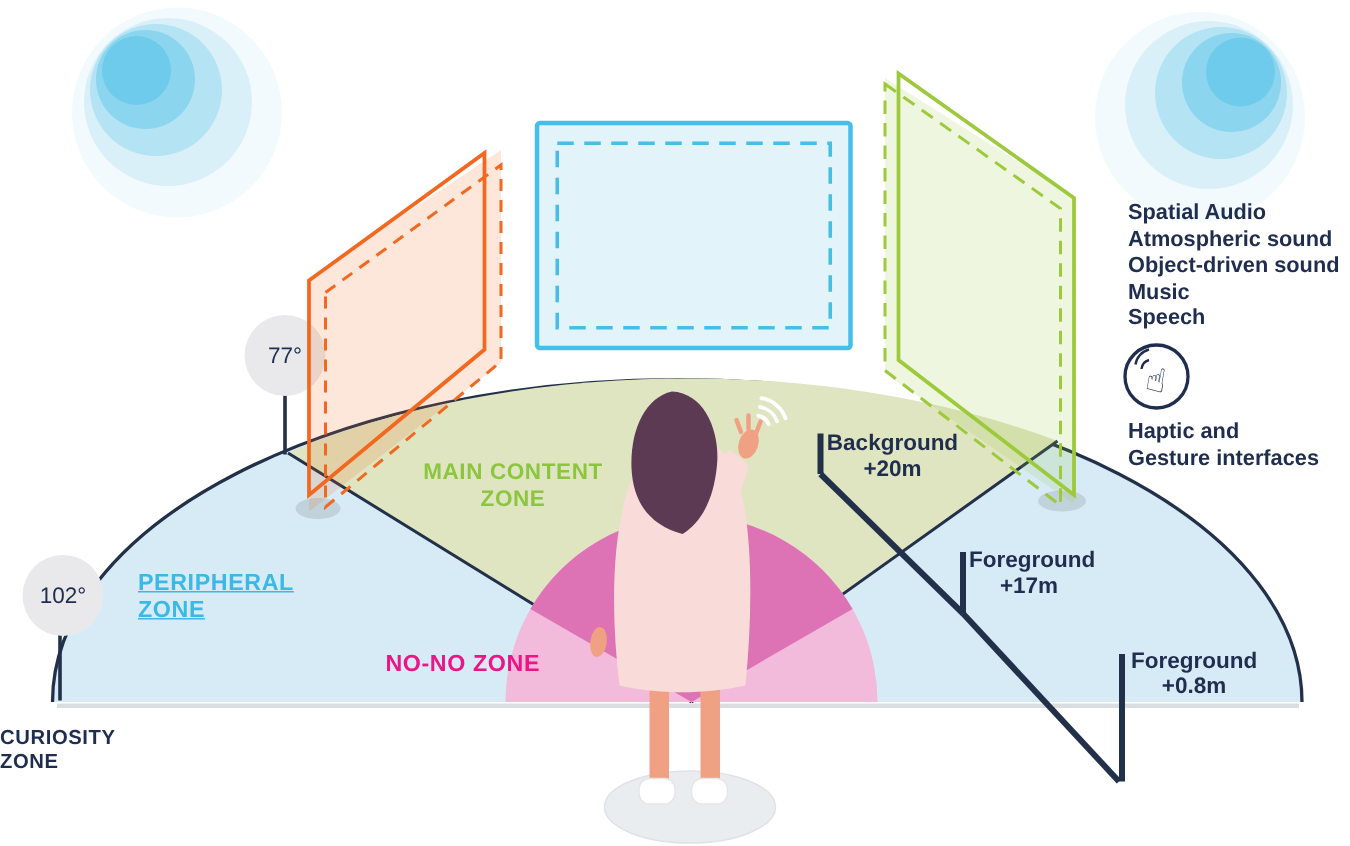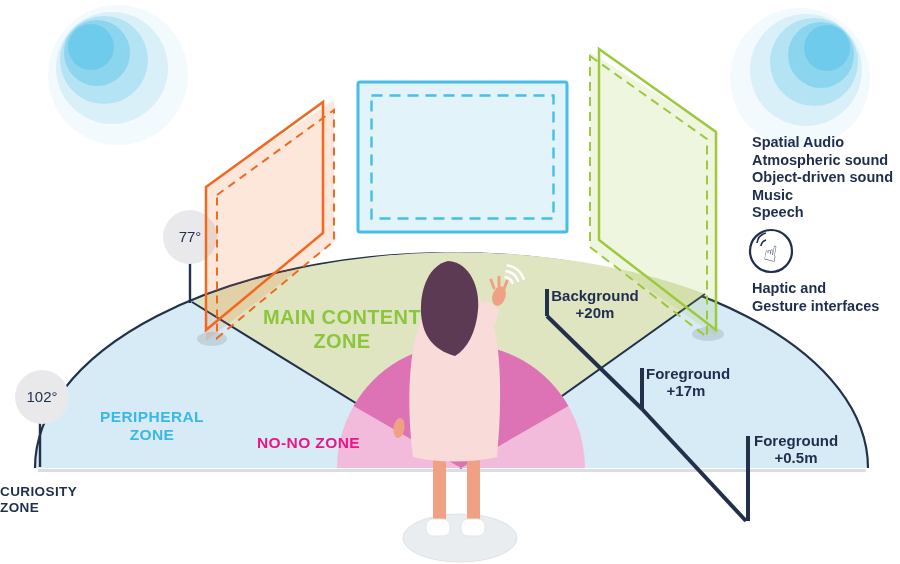--- a/index.html
+++ b/index.html
@@ -149,28 +149,28 @@
   <div class="lbl dist-lbl" style="left:551px;top:288px;width:88px;">
     <div>Background</div>
     <div>+20m</div>
   </div>
   <div class="lbl dist-lbl" style="left:646px;top:366px;width:80px;">
     <div>Foreground</div>
     <div>+17m</div>
   </div>
   <div class="lbl dist-lbl" style="left:754px;top:433px;width:84px;">
     <div>Foreground</div>
-    <div>+0.5m</div>
+    <div>+0.8m</div>
   </div>
 
-  <div class="lbl zone-lbl" style="left:262px;top:306px;width:160px;font-size:20px;text-align:center;color:var(--label_green);">
+  <div class="lbl zone-lbl" style="left:262px;top:306px;width:160px;font-size:15px;text-align:center;color:var(--label_green);">
     <div>MAIN CONTENT</div>
     <div>ZONE</div>
   </div>
-  <div class="lbl zone-lbl" style="left:92px;top:408px;width:120px;font-size:15.5px;text-align:center;color:var(--label_cyan);">
+  <div class="lbl zone-lbl" style="left:92px;top:380px;width:120px;font-size:15.5px;text-align:left;color:var(--label_cyan);text-decoration:underline;">
     <div>PERIPHERAL</div>
     <div>ZONE</div>
   </div>
   <div class="lbl zone-lbl" style="left:240px;top:434px;width:120px;font-size:15.5px;text-align:right;color:var(--label_magenta);">
     <div>NO-NO ZONE</div>
   </div>
   <div class="lbl zone-lbl" style="left:0px;top:484px;width:84px;font-size:13.5px;">
     <div>CURIOSITY</div>
     <div>ZONE</div>
   </div>

